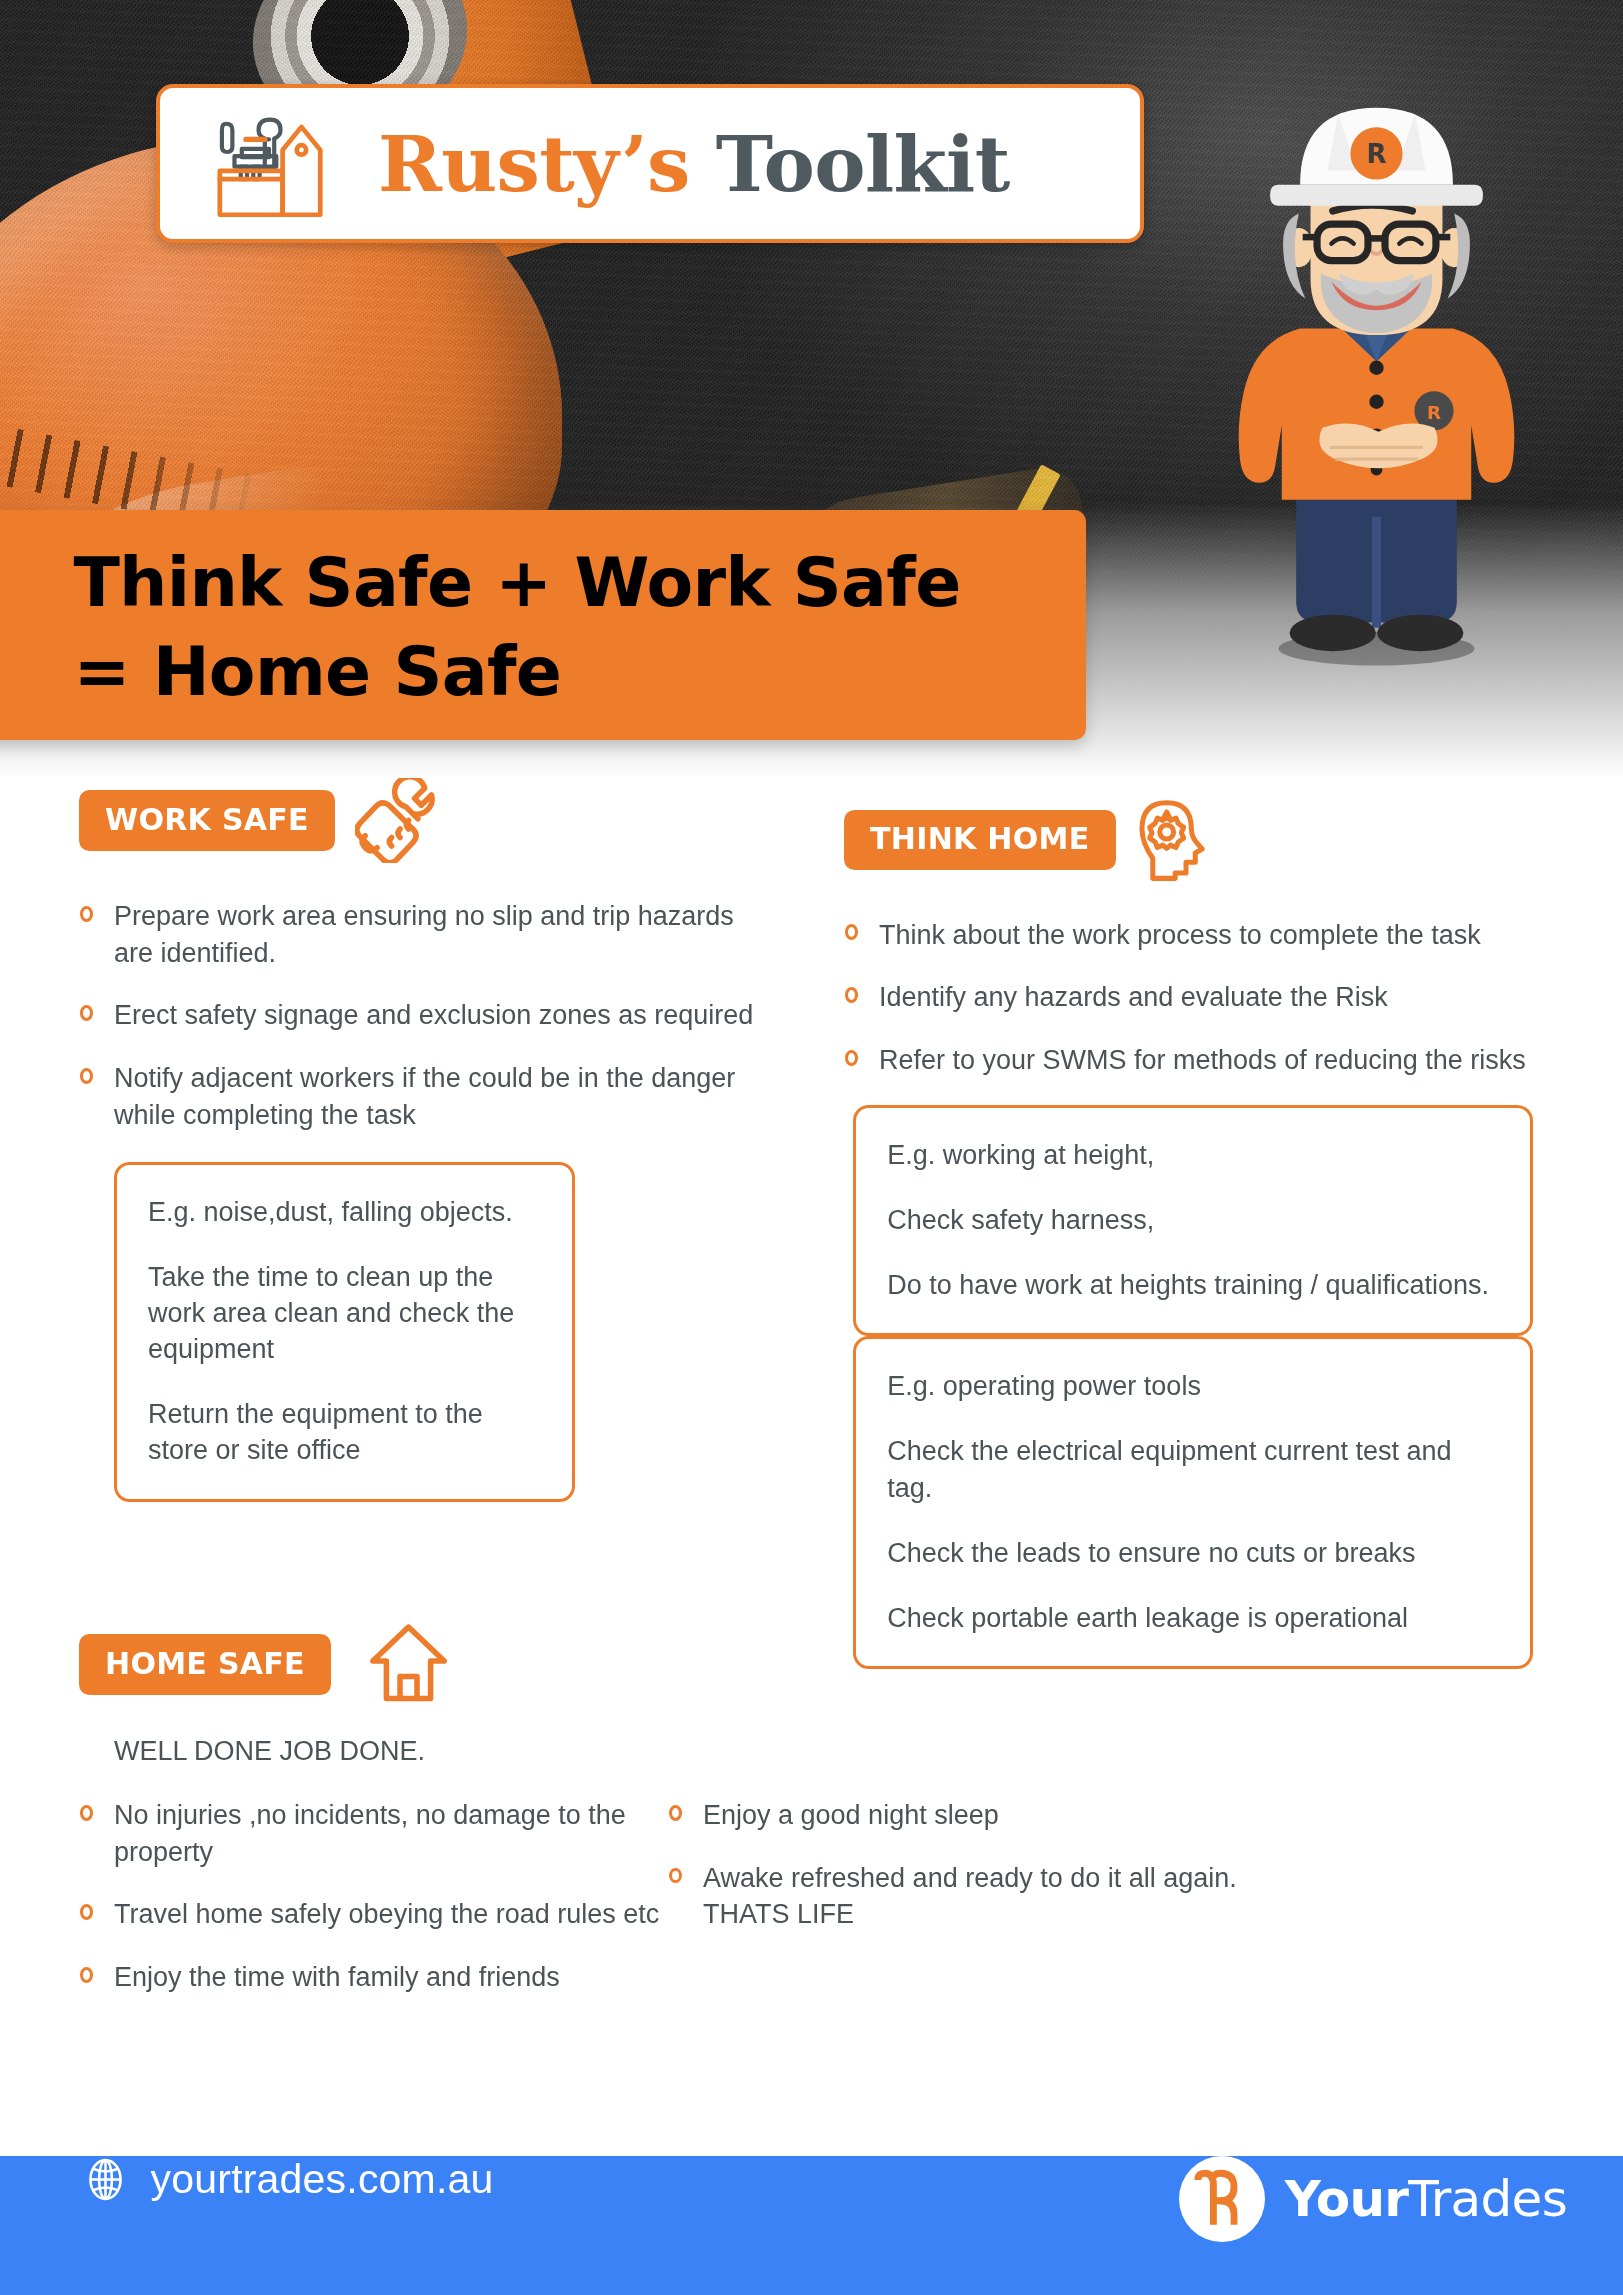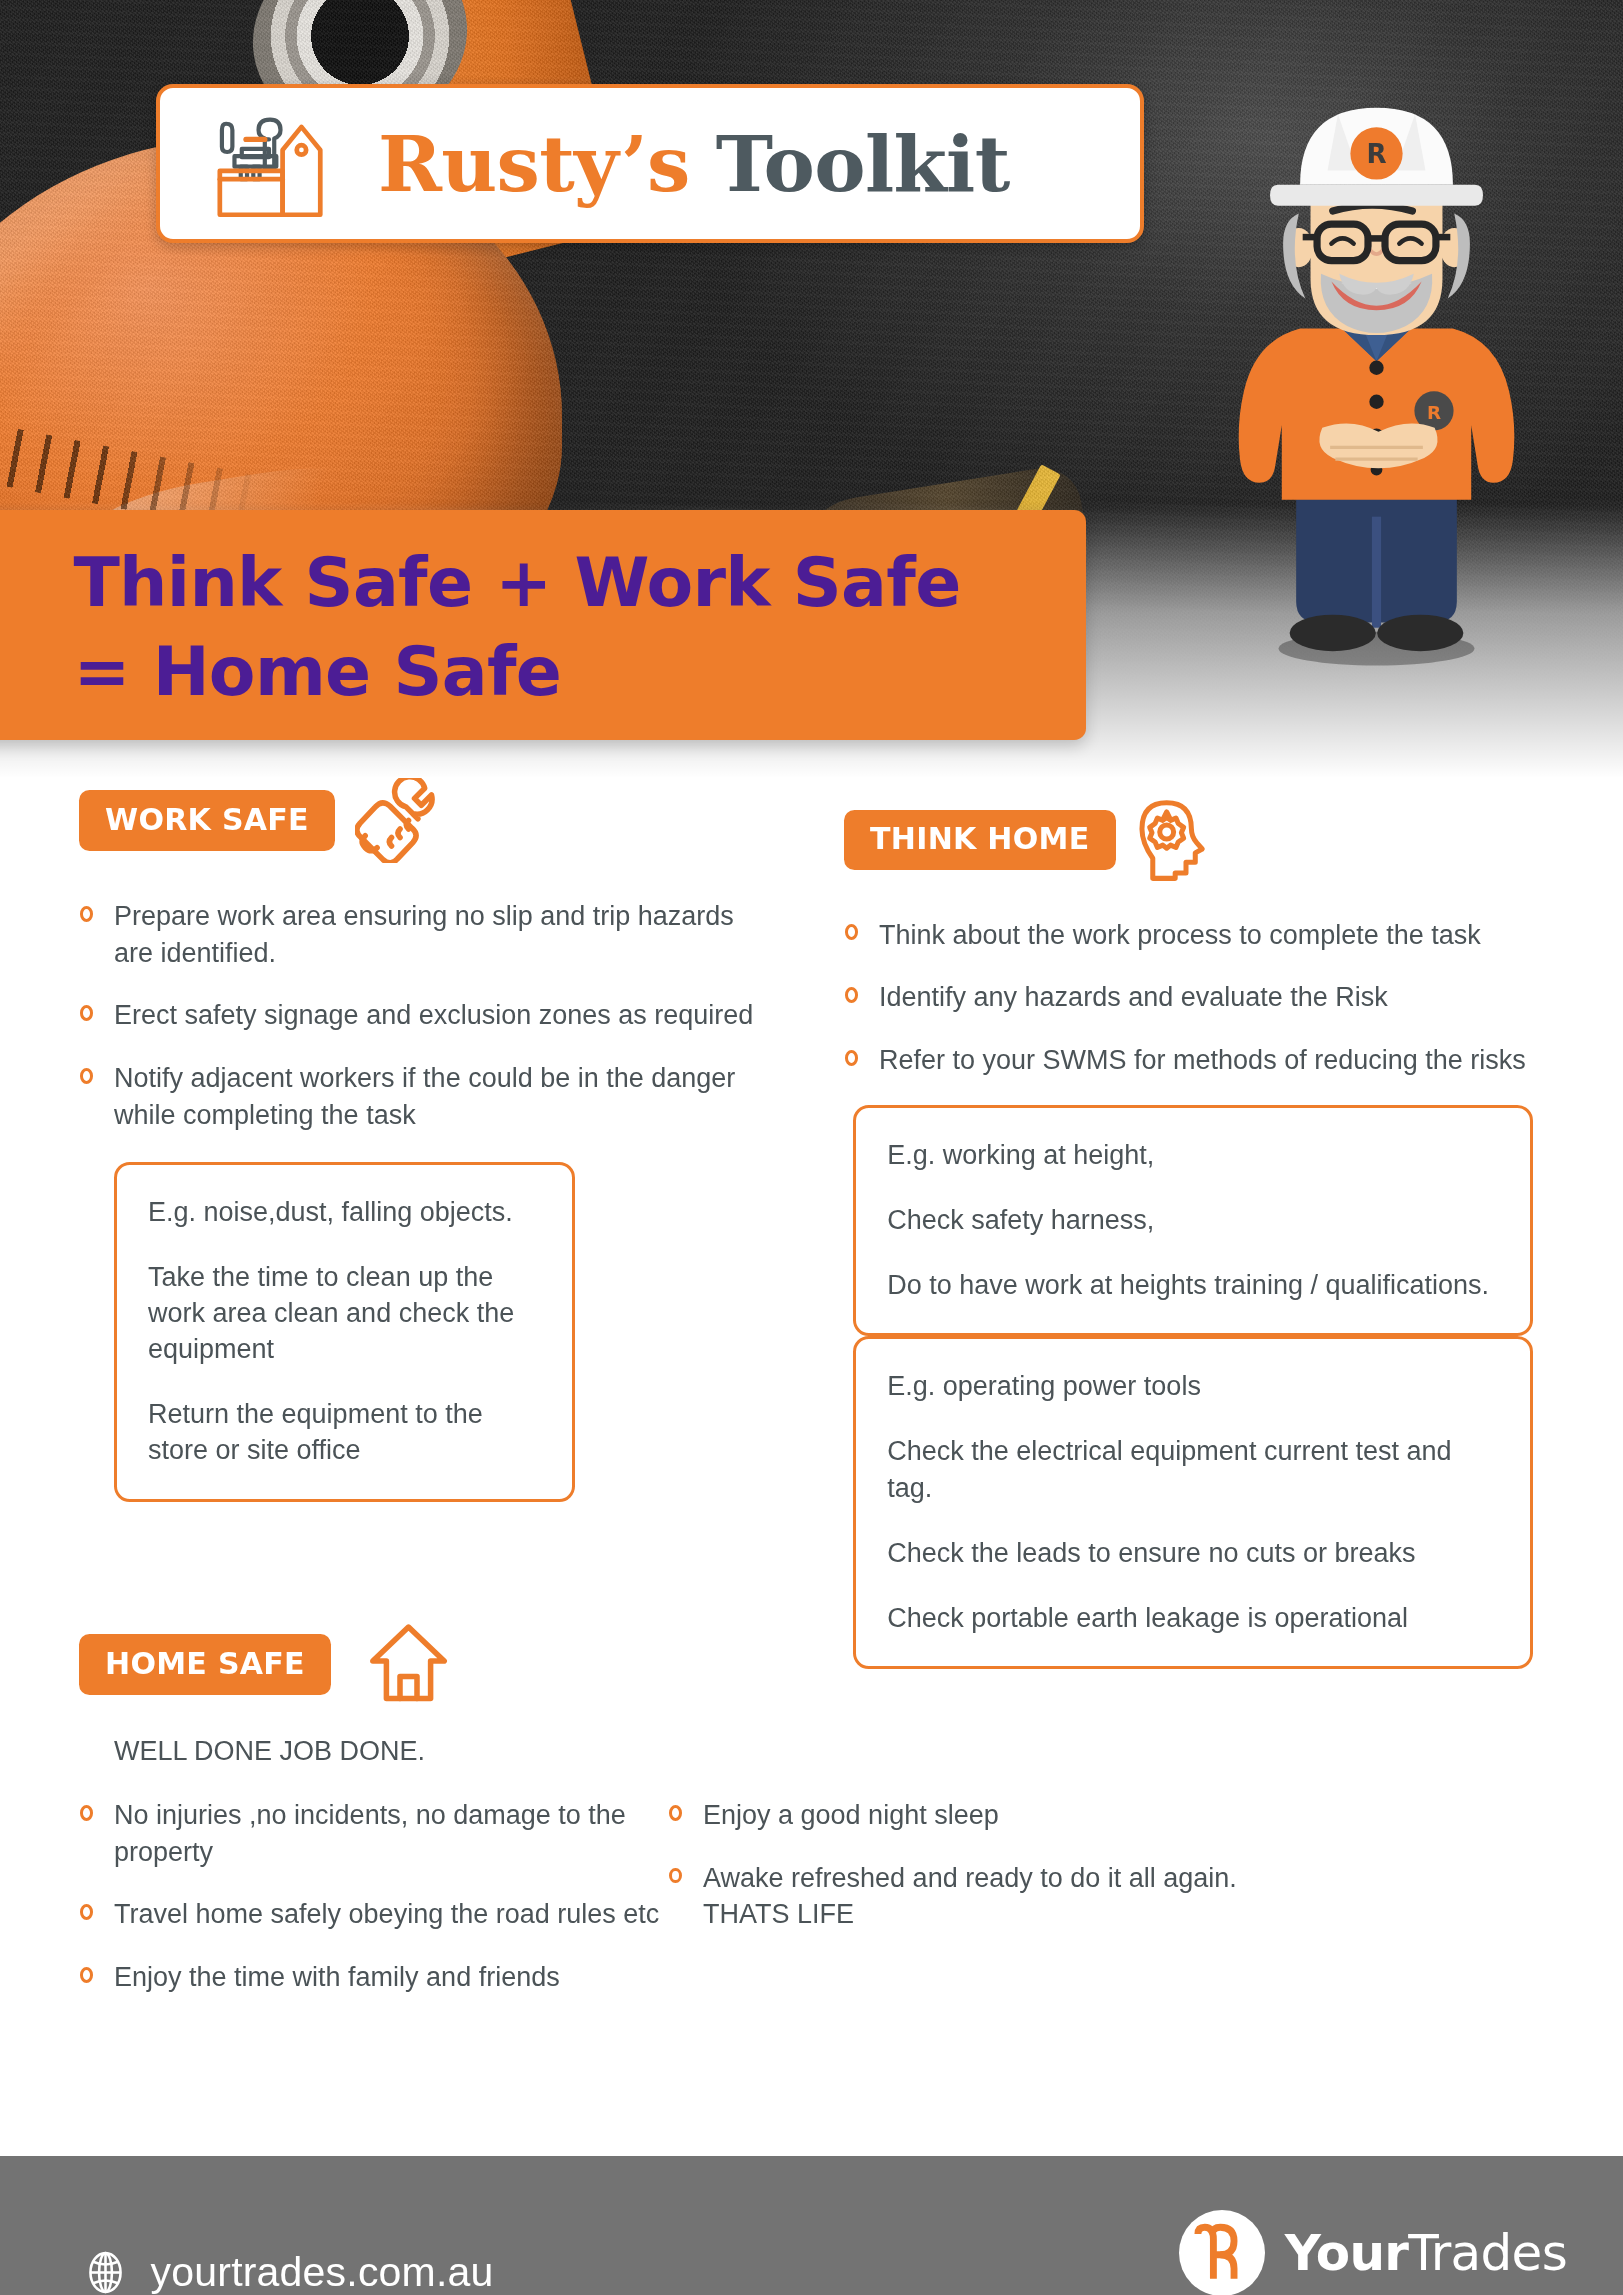--- a/index.html
+++ b/index.html
@@ -171,21 +171,21 @@
     top: 510px;
     width: 1106px;
     height: 230px;
     background: #ee7d2b;
     border-radius: 0 11.8px 11.8px 0;
     box-sizing: border-box;
     padding: 27.5px 39px 0 93px;
     box-shadow: 0 5.2px 14.4px rgba(0,0,0,.18);
   }
   .headline-line {
-    color: #4c1d95;
+    color: #000000;
     font-family: "DejaVu Sans", sans-serif;
     font-weight: bold;
     font-size: 68px;
     line-height: 1.32;
     letter-spacing: -0.7px;
   }
 
   
   .content {
     position: absolute;
@@ -267,23 +267,23 @@
   .home-col-a { width: 589px; margin-left: 30px; }
   .home-col-b { width: 654px; margin-left: 15.7px; }
 
   
   .footer {
     position: absolute;
     left: 0;
     top: 2156px;
     width: 1623px;
     height: 140px;
-    background: #737373;
+    background: #3b82f6;
     display: flex;
-    align-items: flex-end;
+    align-items: flex-start;
   }
   .footer-left { display: flex; align-items: center; margin-left: 84px; }
   .globe-icon { width: 43px; height: 43px; flex: 0 0 auto; }
   .footer-url {
     color: #ffffff;
     font-family: "Liberation Sans", sans-serif;
     font-size: 41px;
     margin-left: 23.6px;
     letter-spacing: 0.2px;
   }

